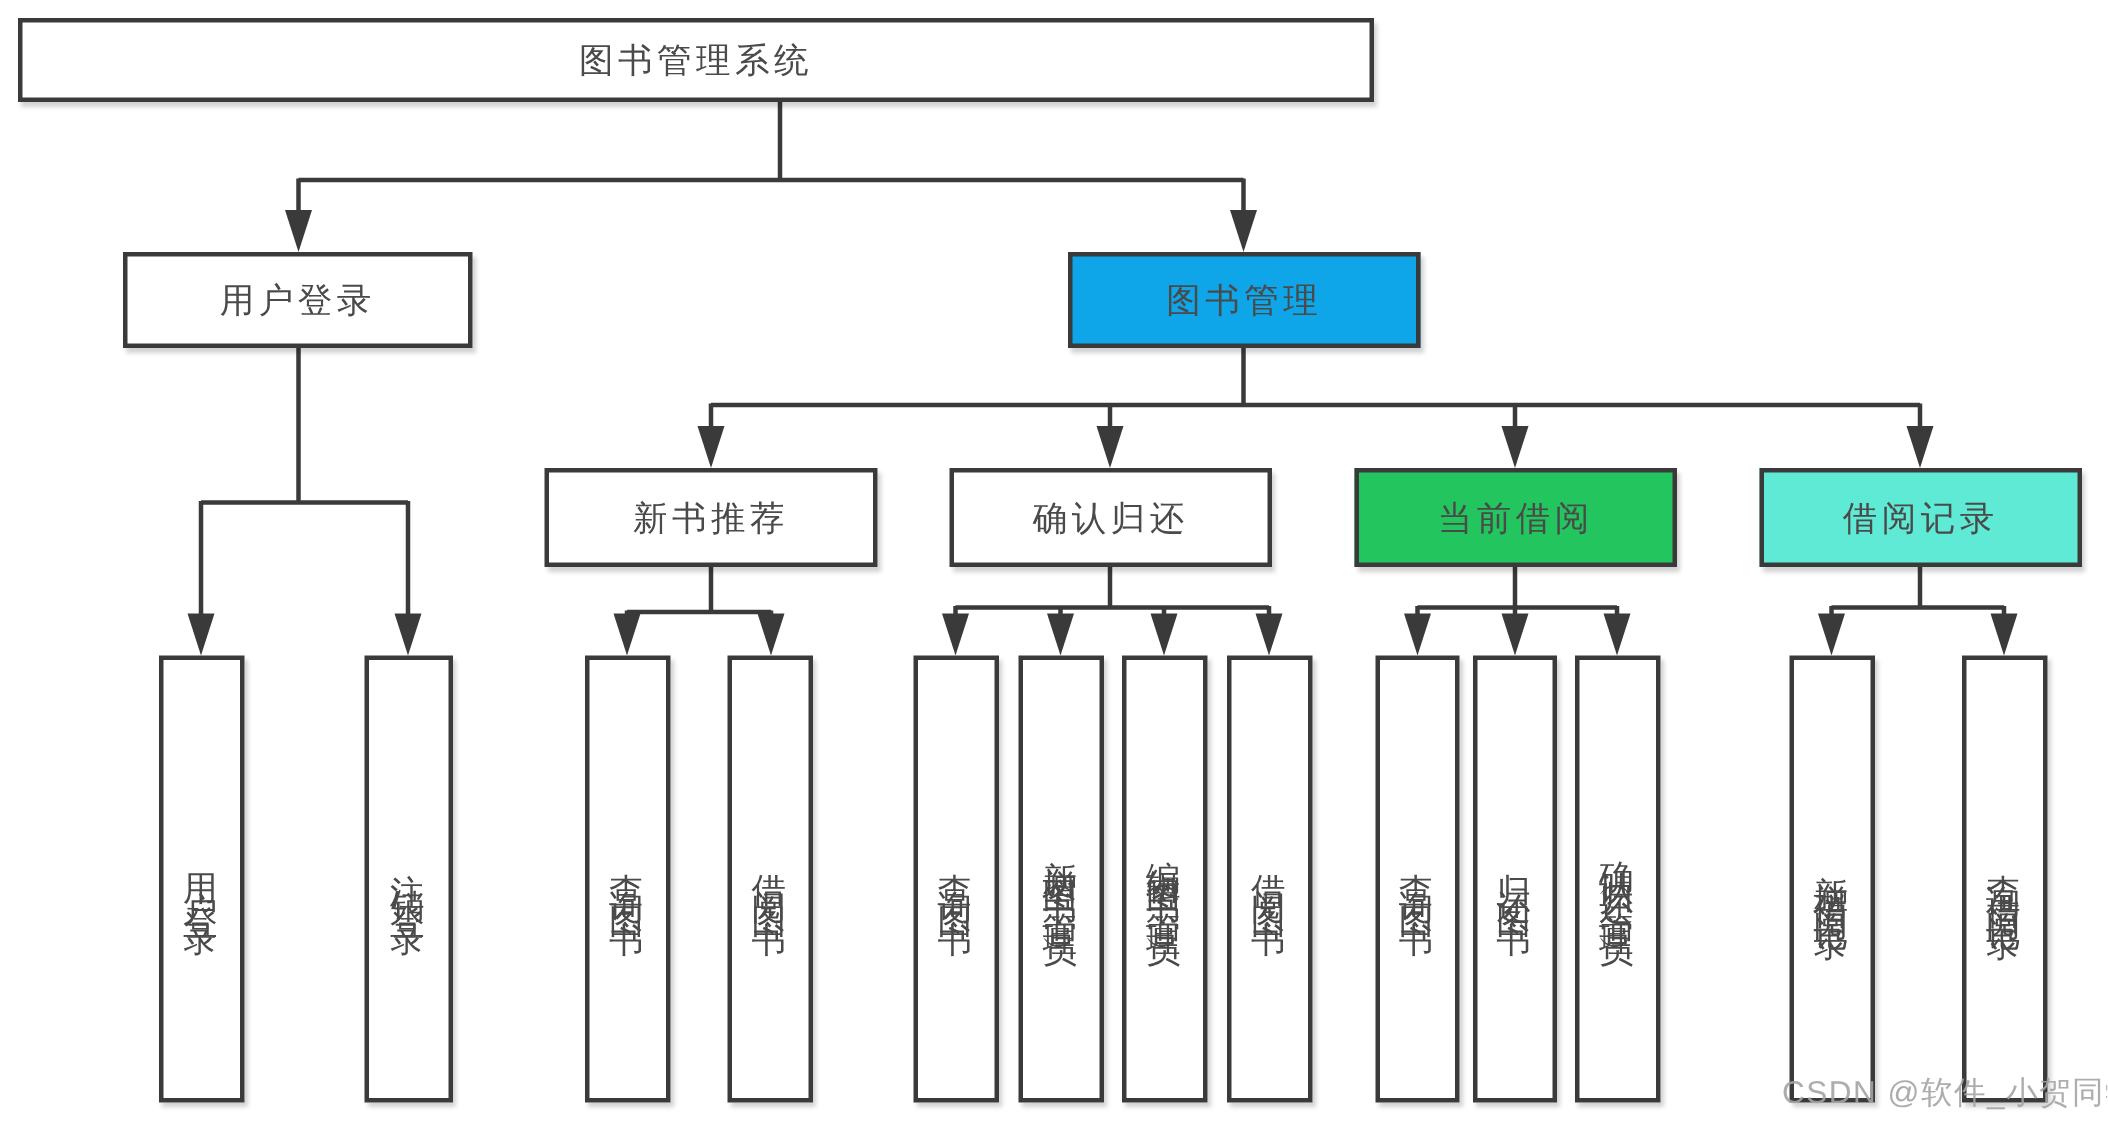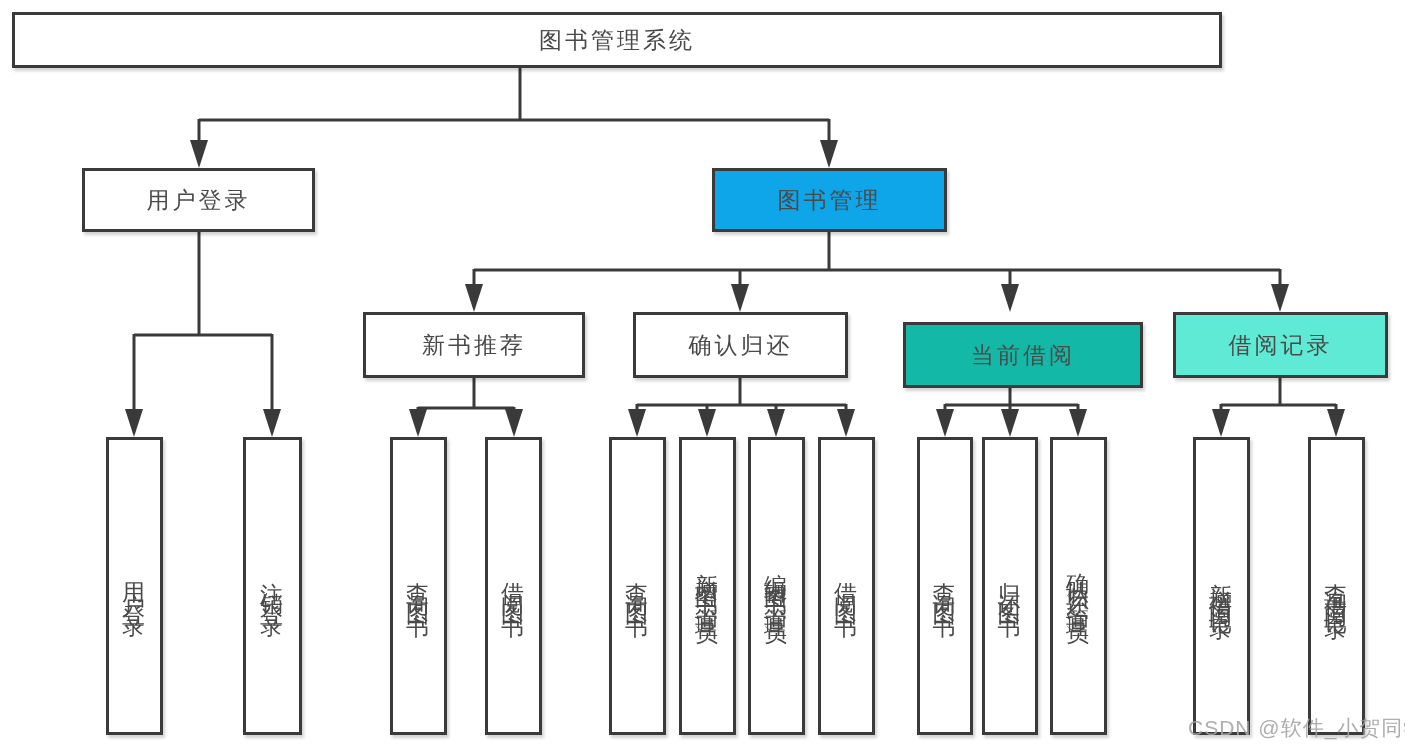--- a/index.html
+++ b/index.html
@@ -103,36 +103,36 @@
       <line x1="1078" y1="404" x2="1078" y2="423" stroke="#3a3a3a" stroke-width="3"></line>
       <polygon points="1069,409 1087,409 1078,437" fill="#3a3a3a"></polygon>
       <line x1="1280" y1="378" x2="1280" y2="405" stroke="#3a3a3a" stroke-width="3"></line>
       <line x1="1221" y1="405" x2="1336" y2="405" stroke="#3a3a3a" stroke-width="3"></line>
       <line x1="1221" y1="404" x2="1221" y2="423" stroke="#3a3a3a" stroke-width="3"></line>
       <polygon points="1212,409 1230,409 1221,437" fill="#3a3a3a"></polygon>
       <line x1="1336" y1="404" x2="1336" y2="423" stroke="#3a3a3a" stroke-width="3"></line>
       <polygon points="1327,409 1345,409 1336,437" fill="#3a3a3a"></polygon>
     </svg>
   <div id="node-layer">
-      <div class="node node-h" style="left: 12px; top: 12px; width: 1210px; height: 56px; border-color: rgb(58, 58, 58); background: rgb(255, 255, 255); color: rgb(74, 74, 74);">
+      <div class="node node-h" style="left: 12px; top: 12px; width: 904px; height: 56px; border-color: rgb(58, 58, 58); background: rgb(255, 255, 255); color: rgb(74, 74, 74);">
         <span class="lbl">图书管理系统</span>
       </div>
       <div class="node node-h" style="left: 82px; top: 168px; width: 233px; height: 64px; border-color: rgb(58, 58, 58); background: rgb(255, 255, 255); color: rgb(74, 74, 74);">
         <span class="lbl">用户登录</span>
       </div>
       <div class="node node-h" style="left: 712px; top: 168px; width: 235px; height: 64px; border-color: rgb(58, 58, 58); background: #0ea5e9; color: rgb(74, 74, 74);">
         <span class="lbl">图书管理</span>
       </div>
       <div class="node node-h" style="left: 363px; top: 312px; width: 222px; height: 66px; border-color: rgb(58, 58, 58); background: rgb(255, 255, 255); color: rgb(74, 74, 74);">
         <span class="lbl">新书推荐</span>
       </div>
       <div class="node node-h" style="left: 633px; top: 312px; width: 215px; height: 66px; border-color: rgb(58, 58, 58); background: rgb(255, 255, 255); color: rgb(74, 74, 74);">
         <span class="lbl">确认归还</span>
       </div>
-      <div class="node node-h" style="left: 903px; top: 322px; width: 240px; height: 66px; border-color: rgb(58, 58, 58); background: #14b8a6; color: rgb(74, 74, 74);">
+      <div class="node node-h" style="left: 903px; top: 312px; width: 215px; height: 66px; border-color: rgb(58, 58, 58); background: #22c55e; color: rgb(74, 74, 74);">
         <span class="lbl">当前借阅</span>
       </div>
       <div class="node node-h" style="left: 1173px; top: 312px; width: 215px; height: 66px; border-color: rgb(58, 58, 58); background: #5eead4; color: rgb(74, 74, 74);">
         <span class="lbl">借阅记录</span>
       </div>
       <div class="node node-v" style="left: 106px; top: 437px; width: 57px; height: 298px; border-color: rgb(58, 58, 58); background: rgb(255, 255, 255); color: rgb(74, 74, 74);">
         <span class="lbl">用户登录</span>
       </div>
       <div class="node node-v" style="left: 243px; top: 437px; width: 59px; height: 298px; border-color: rgb(58, 58, 58); background: rgb(255, 255, 255); color: rgb(74, 74, 74);">
         <span class="lbl">注销登录</span>

